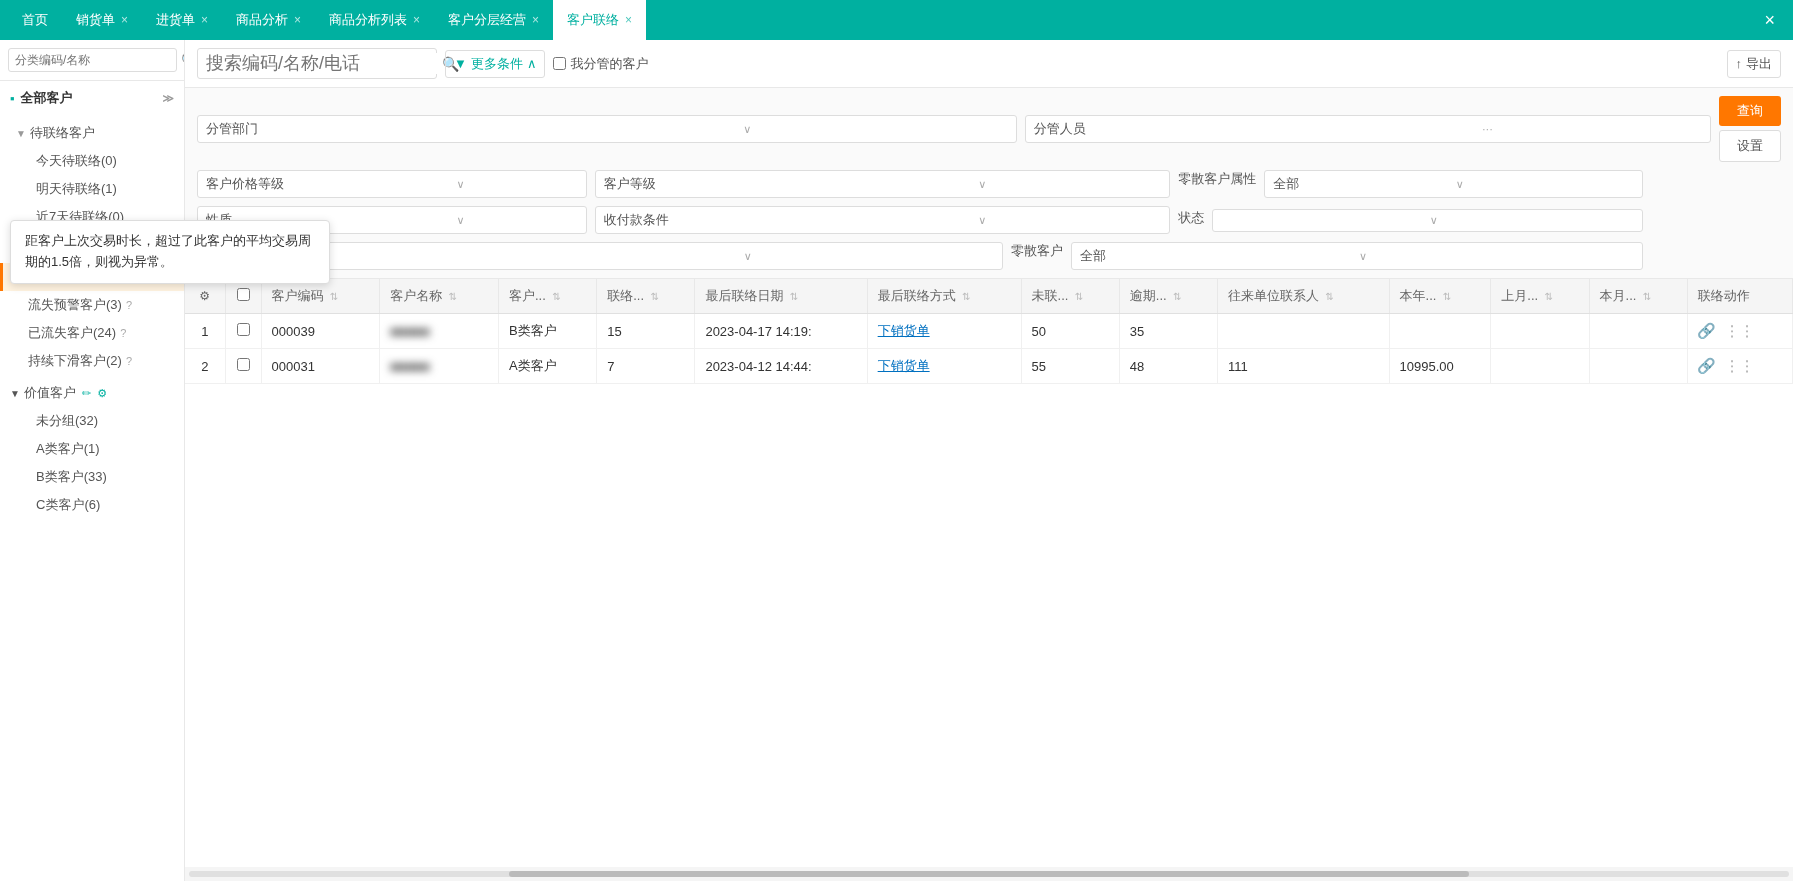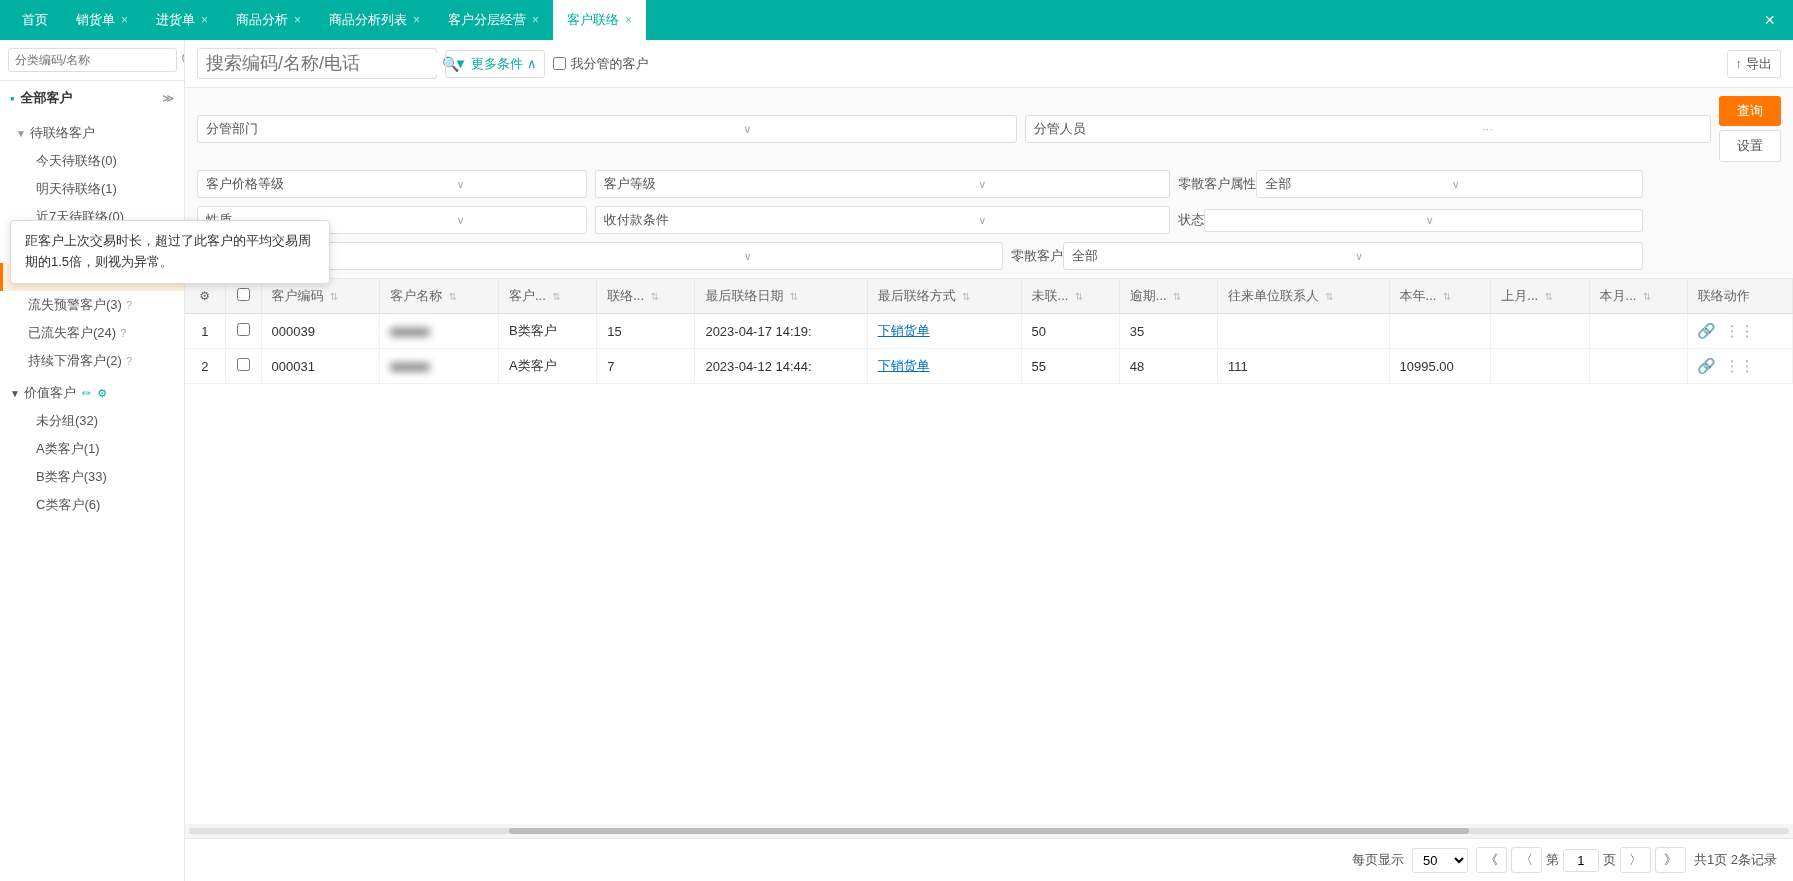--- a/index.html
+++ b/index.html
@@ -108,21 +108,21 @@
     }
     .filter-row { display: flex; align-items: center; gap: 8px; margin-bottom: 8px; }
     .filter-row:last-child { margin-bottom: 0; }
     .filter-field {
       display: flex; align-items: center; flex: 1; border: 1px solid #ddd;
       border-radius: 3px; padding: 4px 8px; background: #fff; gap: 4px; cursor: pointer;
       min-width: 0;
     }
     .filter-field span { flex: 1; color: #555; font-size: 13px; overflow: hidden; text-overflow: ellipsis; white-space: nowrap; }
     .filter-field .caret { color: #aaa; font-size: 11px; }
-    .filter-inline { display: flex; align-items: center; gap: 0; }
+    .filter-inline { display: flex; gap: 8px; }
     .filter-dots { color: #aaa; font-size: 16px; cursor: pointer; padding: 0 4px; }
     .btn-query {
       background: #ff7700; color: #fff; border: none; border-radius: 3px;
       padding: 6px 18px; cursor: pointer; font-size: 13px; white-space: nowrap;
     }
     .btn-settings {
       background: #fff; color: #555; border: 1px solid #ddd; border-radius: 3px;
       padding: 6px 14px; cursor: pointer; font-size: 13px; white-space: nowrap;
     }
     .action-btns { display: flex; flex-direction: column; gap: 4px; }
@@ -505,33 +505,15 @@
         </tbody>
       </table>
     </div>
 
     <div class="scrollbar-row">
       <div class="scrollbar-track">
         <div class="scrollbar-thumb"></div>
       </div>
     </div>
 
-    <div class="pagination-row">
-      <span class="pagination-label">每页显示</span>
-      <select class="pagination-select">
-        <option>50</option>
-        <option>100</option>
-        <option>200</option>
-      </select>
-      <div class="pagination-nav">
-        <button class="page-btn">《</button>
-        <button class="page-btn">〈</button>
-        <span class="pagination-label">第</span>
-        <input class="page-input" type="text" value="1" style="">
-        <span class="pagination-label">页</span>
-        <button class="page-btn">〉</button>
-        <button class="page-btn">》</button>
-      </div>
-      <span class="page-total">共1页 2条记录</span>
-    </div>
 
   </div>
 </div>
 
 </body></html>

